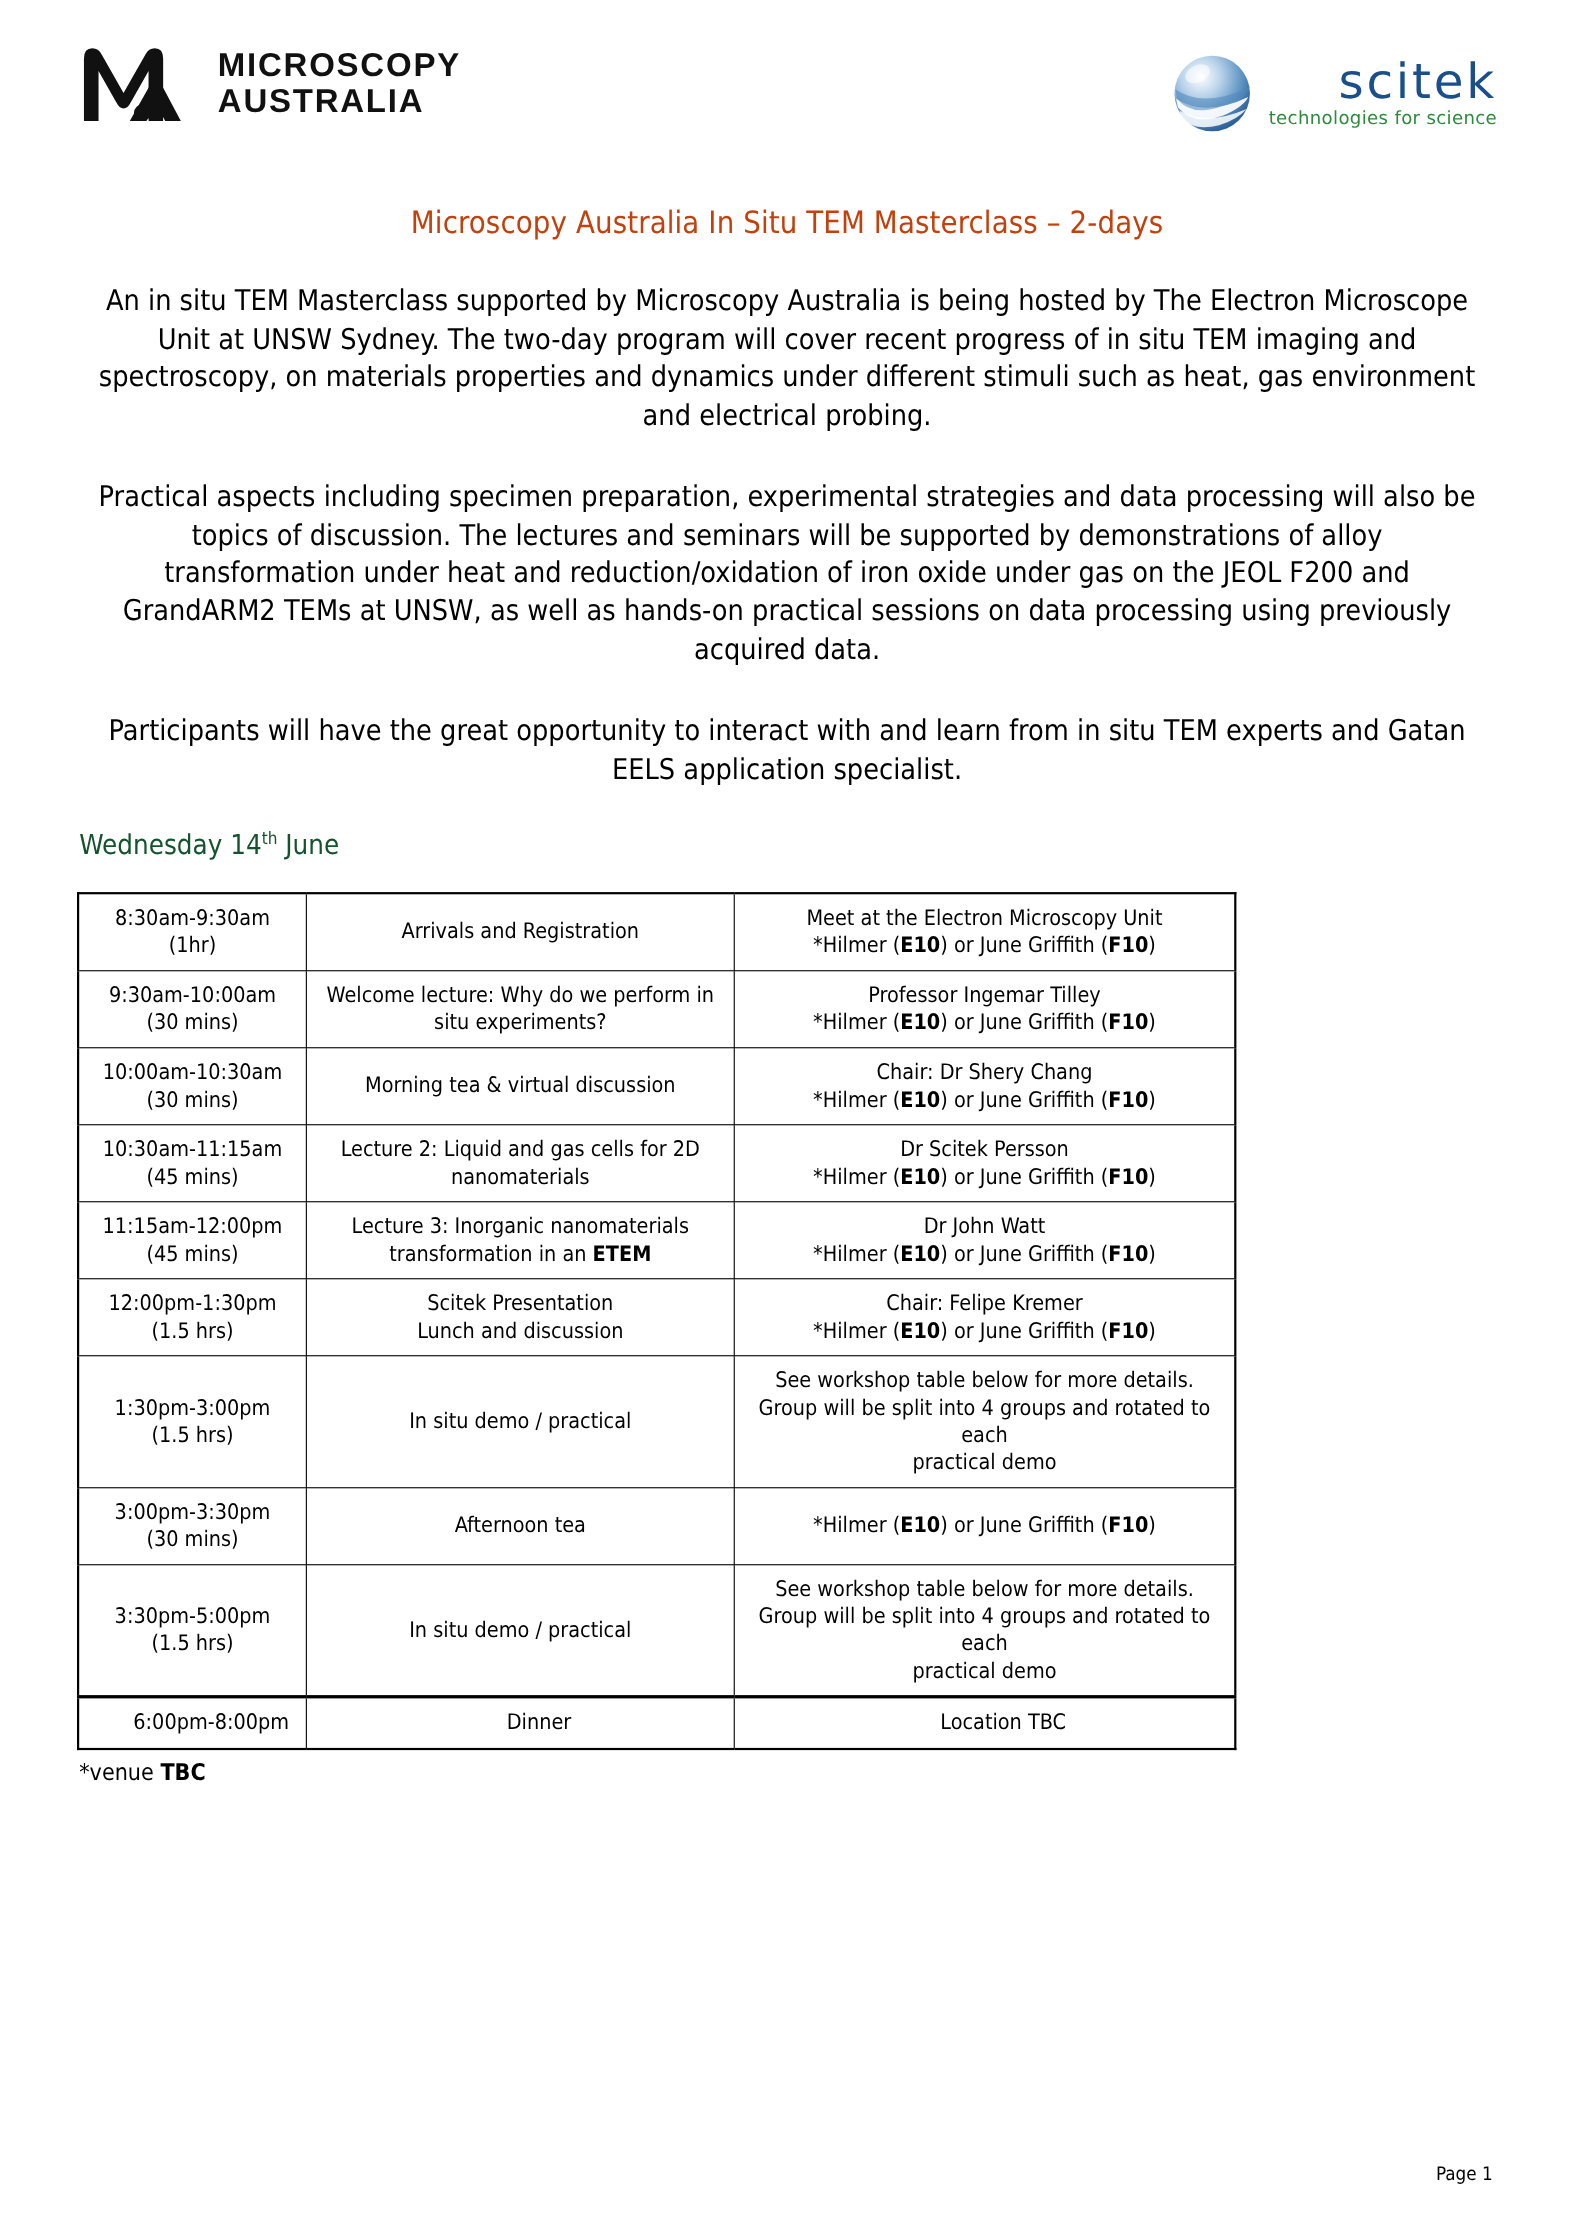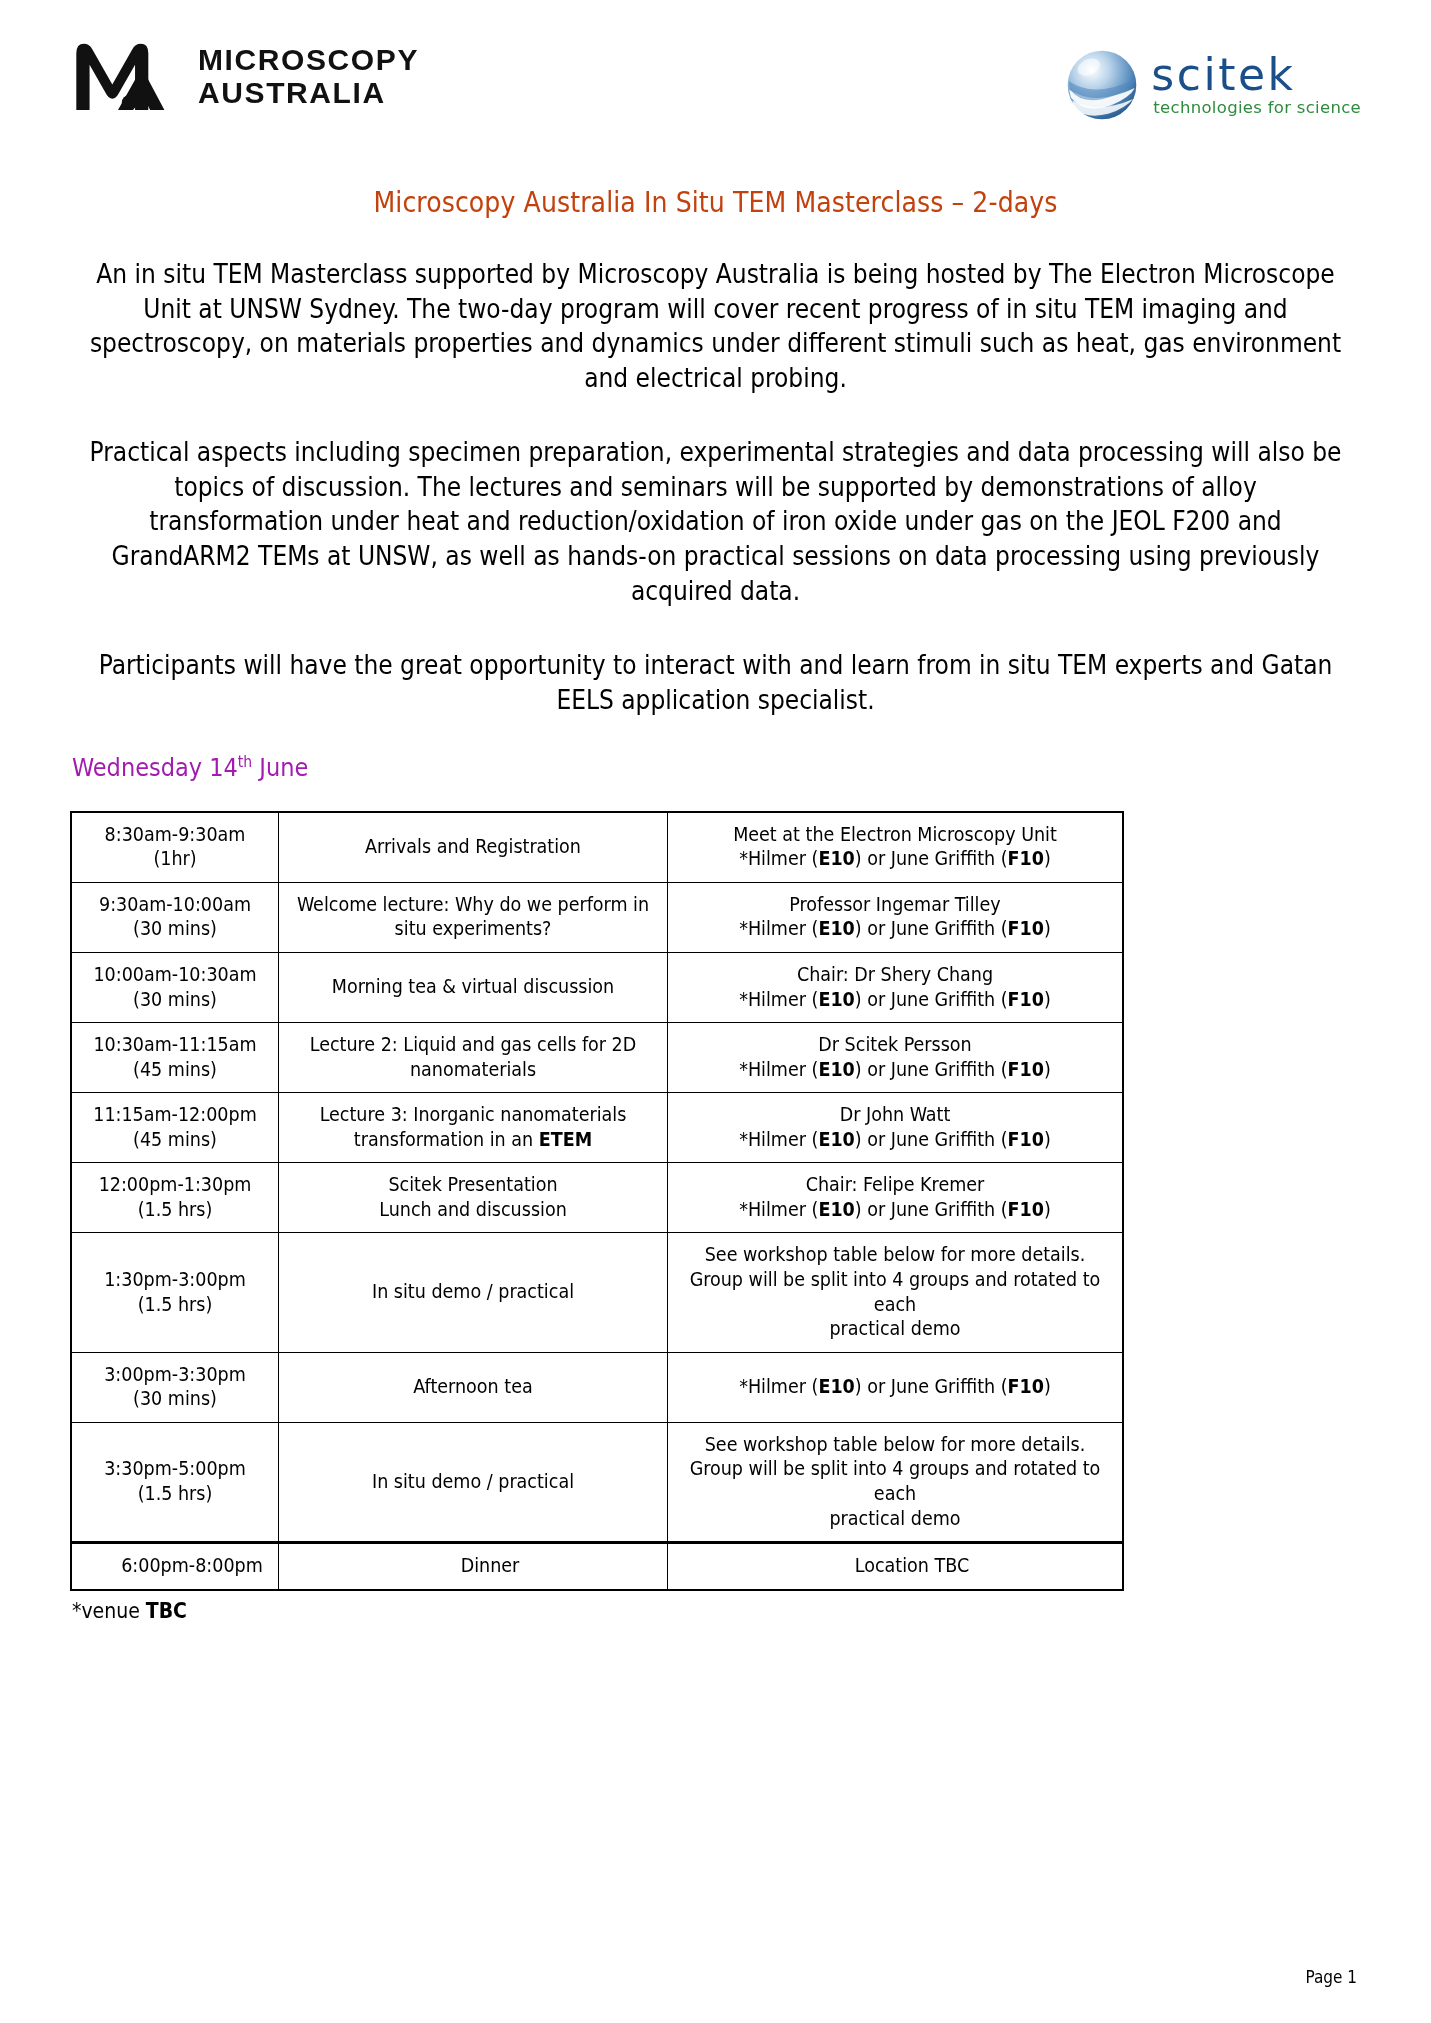--- a/index.html
+++ b/index.html
@@ -51,21 +51,21 @@
   }
   .ma-wordmark div { white-space: nowrap; }
 
   .scitek-logo {
     display: flex;
     align-items: center;
     gap: 10px;
     margin-top: 6px;
   }
   .scitek-mark { width: 78px; height: 78px; flex: none; }
-  .scitek-text { line-height: 1; }
+  .scitek-text { line-height: 1; text-align: right; }
   .scitek-name {
     font-family: "DejaVu Sans", sans-serif;
     font-size: 44px;
     font-weight: 400;
     letter-spacing: 2.5px;
     color: #1b4f8a;
   }
   .scitek-tag {
     font-family: "DejaVu Sans", sans-serif;
     font-size: 16.5px;
@@ -93,21 +93,21 @@
     font-stretch: condensed;
     color: #000;
     margin: 0 auto;
     max-width: 1258px;
   }
   .para.p1 { margin-top: 38px; }
   .para.p2 { margin-top: 40px; }
   .para.p3 { margin-top: 40px; }
 
   .day-heading {
-    color: #a21caf;
+    color: #14532d;
     font-size: 25px;
     font-family: "DejaVu Sans Condensed", "Liberation Sans Narrow", "Liberation Sans", sans-serif;
     font-stretch: condensed;
     margin-top: 36px;
     margin-left: 2px;
     text-align: left;
   }
   .day-heading sup { font-size: 0.62em; vertical-align: super; }
 
   

